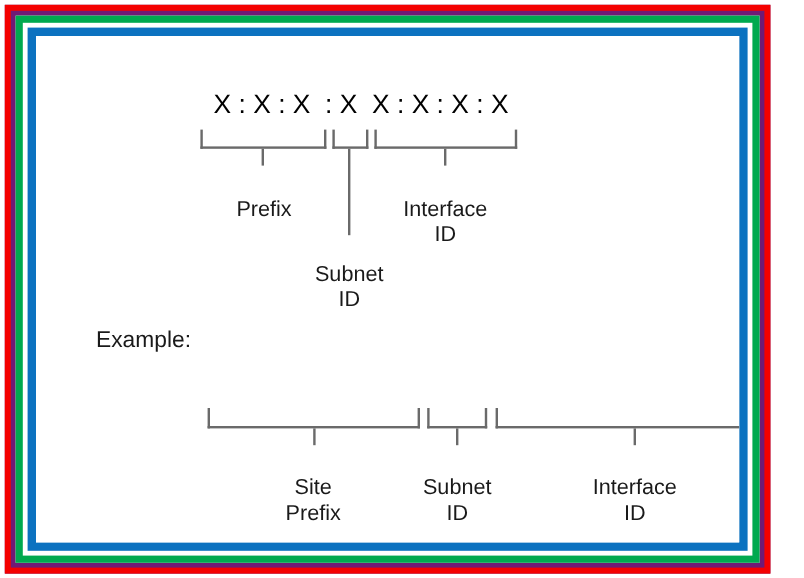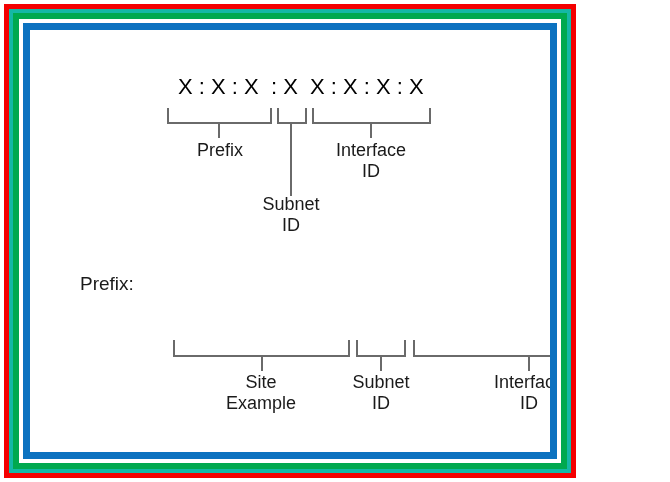--- a/index.html
+++ b/index.html
@@ -11,24 +11,24 @@
     width: 670px;
     height: 482px;
     font-family: "Liberation Sans", sans-serif;
     overflow: hidden;
   }
 
   
   #frame-red {
     position: absolute;
     left: 4px; top: 4px;
-    width: 572px; height: 474px;
+    width: 638px; height: 474px;
     box-sizing: border-box;
     border: 5px solid #f40000;
-    background: #14b8a6;
+    background: #701a75;
   }
   #frame-green {
     position: absolute;
     left: 4px; top: 4px;
     right: 4px; bottom: 4px;
     box-sizing: border-box;
     border: 6px solid #00a94f;
     background: #ffffff;
   }
   #frame-blue {
@@ -53,20 +53,21 @@
     white-space: pre;
     color: #000000;
     letter-spacing: 0;
   }
   .label {
     position: absolute;
     color: #1a1a1a;
     text-align: center;
     line-height: 1.18;
     white-space: pre-line;
+    margin-top: 24px;
   }
   
   .bracket {
     position: absolute;
     box-sizing: border-box;
     border-left: 2px solid #6a6a6a;
     border-right: 2px solid #6a6a6a;
     border-bottom: 2px solid #6a6a6a;
     border-top: none;
     
@@ -120,34 +121,34 @@
         <div class="tick" style="left:340px; top:94px; height:14px;"></div>
 
         <div class="label" style="left:128px; top:110px; width:124px; font-size:18px;">Prefix</div>
 
         <div class="label" style="left:200px; top:164px; width:122px; font-size:18px;">Subnet
 ID</div>
 
         <div class="label" style="left:281px; top:110px; width:120px; font-size:18px;">Interface
 ID</div>
 
-        <div id="example-caption">Prefix:</div>
+        <div id="example-caption">Example:</div>
 
 
         <div class="bracket" style="left:143px; top:310px; width:177px; height:17px;"></div>
         <div class="tick" style="left:231px; top:327px; height:14px;"></div>
 
         <div class="bracket" style="left:326px; top:310px; width:50px; height:17px;"></div>
         <div class="tick" style="left:350px; top:327px; height:14px;"></div>
 
         <div class="bracket" style="left:383px; top:310px; width:233px; height:17px;"></div>
         <div class="tick" style="left:498px; top:327px; height:14px;"></div>
 
         <div class="label" style="left:171px; top:342px; width:120px; font-size:18px;">Site
-Example</div>
+Prefix</div>
 
         <div class="label" style="left:291px; top:342px; width:120px; font-size:18px;">Subnet
 ID</div>
 
         <div class="label" style="left:438px; top:342px; width:122px; font-size:18px;">Interface
 ID</div>
 
       </div>
     </div>
   </div>

